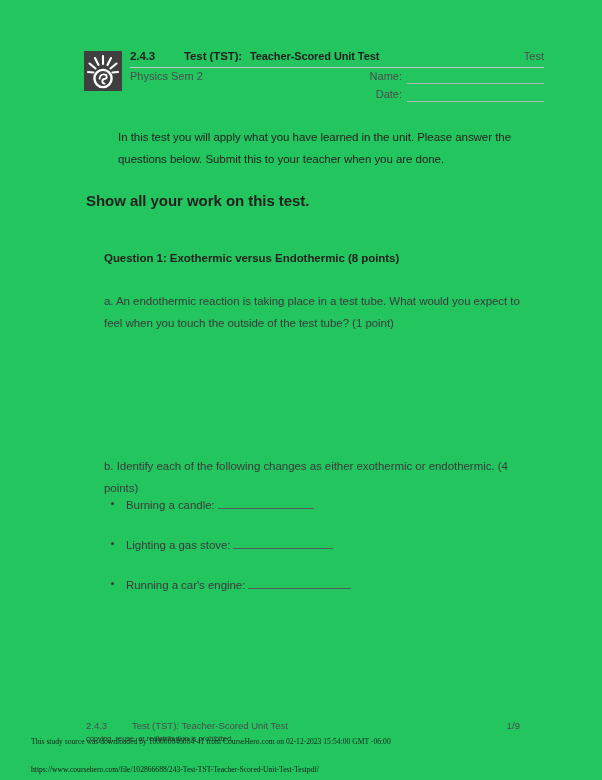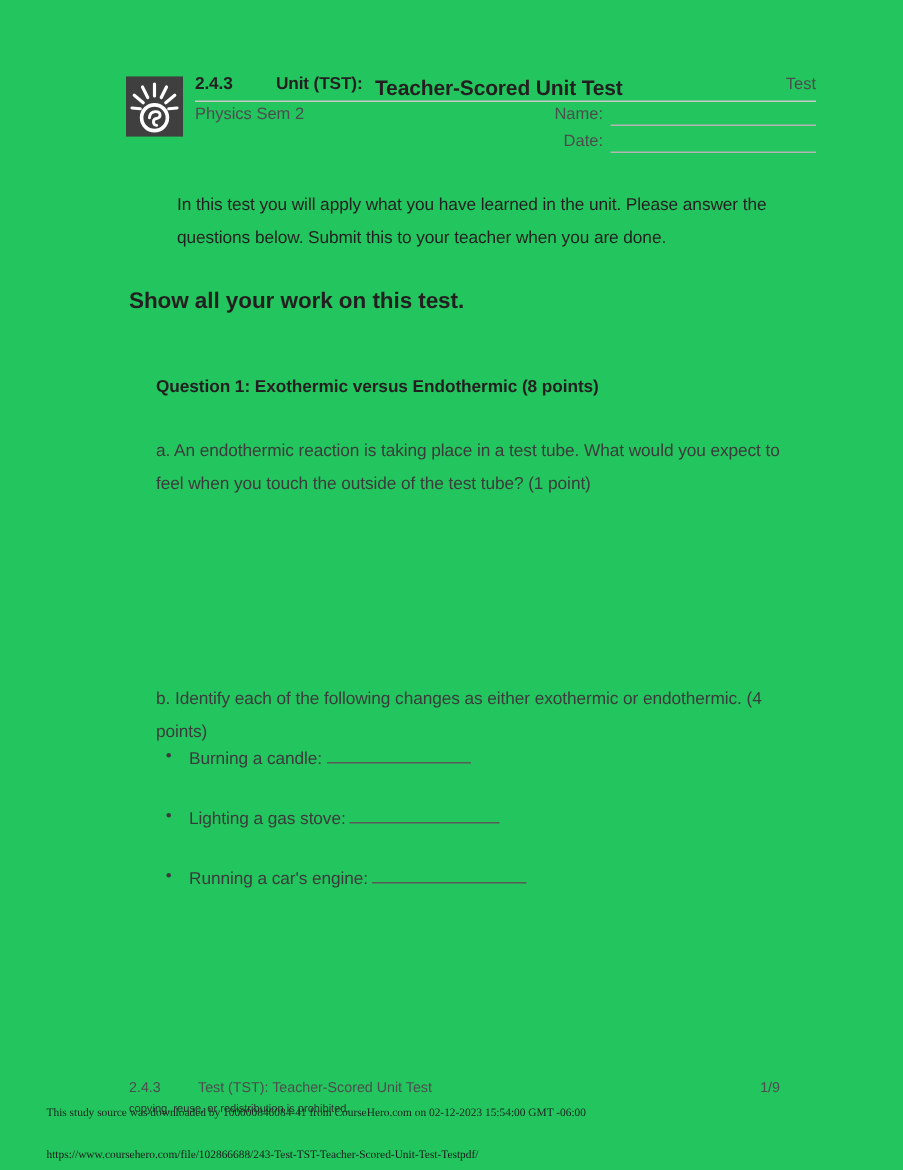--- a/index.html
+++ b/index.html
@@ -66,21 +66,21 @@
     top: 0;
     font-size: 11.5px;
     font-weight: bold;
     letter-spacing: -0.1px;
     color: #231f20;
   }
   .hdr-title {
     position: absolute;
     left: 120px;
     top: 0;
-    font-size: 14px;
+    font-size: 11px;
     font-weight: bold;
     letter-spacing: -0.1px;
     color: #231f20;
     white-space: nowrap;
   }
   .hdr-type {
     position: absolute;
     right: 0;
     top: 0;
     font-size: 11px;
@@ -308,21 +308,21 @@
           <line x1="34" y1="21" x2="28.5" y2="21.5"></line>
         </g>
         <circle cx="19" cy="27.5" r="8.6" fill="none" stroke="#ffffff" stroke-width="2.4"></circle>
         <path d="M15.6 27.6 q0.3 -4.0 4.0 -4.2 q3.0 -0.15 3.1 2.2 q0.1 2.2 -2.3 2.4 q-2.1 0.15 -2.1 2.3 q0 2.0 2.2 2.3" fill="none" stroke="#ffffff" stroke-width="1.9" stroke-linecap="round"></path>
       </svg>
     </div>
 
     <div class="hdr-main">
       <div class="hdr-row1">
         <span class="hdr-code">2.4.3</span>
-        <span class="hdr-kind">Unit (TST):</span>
+        <span class="hdr-kind">Test (TST):</span>
         <span class="hdr-title">Teacher-Scored Unit Test</span>
         <span class="hdr-type">Test</span>
       </div>
       <div class="hdr-course">Physics Sem 2</div>
     </div>
 
     <div class="hdr-rule"></div>
 
     <div class="fields">
       <div class="field-row">

